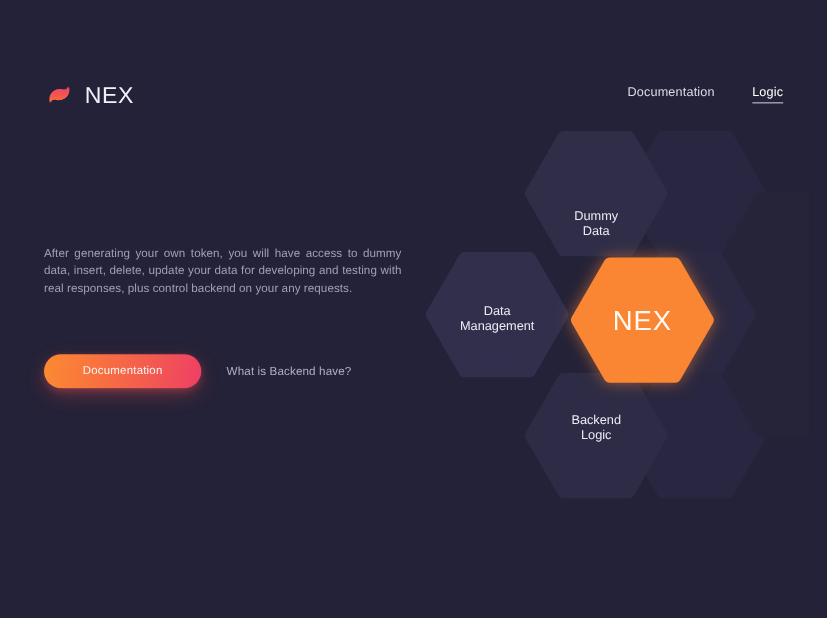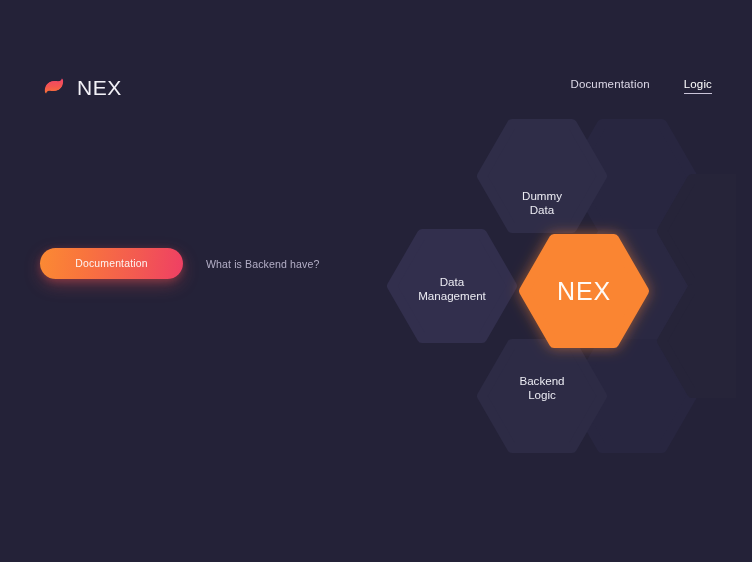--- a/index.html
+++ b/index.html
@@ -176,20 +176,21 @@
   <nav class="main-nav">
     <a class="nav-link" href="#">Documentation</a>
     <a class="nav-link is-active" href="#">Logic</a>
   </nav>
 
 </header>
 
 <section class="hero">
 
 
+  <p class="hero-desc">After generating your own token, you will have access to dummy data, insert, delete, update your data for developing and testing with real responses, plus control backend on your any requests.</p>
 
   <div class="hero-actions">
     <button class="btn-primary">Documentation</button>
     <a class="link-ghost" href="#">What is Backend have?</a>
   </div>
 
 </section>
 
 <div class="hex-cluster">
   <svg viewBox="0 0 352 352" xmlns="http://www.w3.org/2000/svg">

